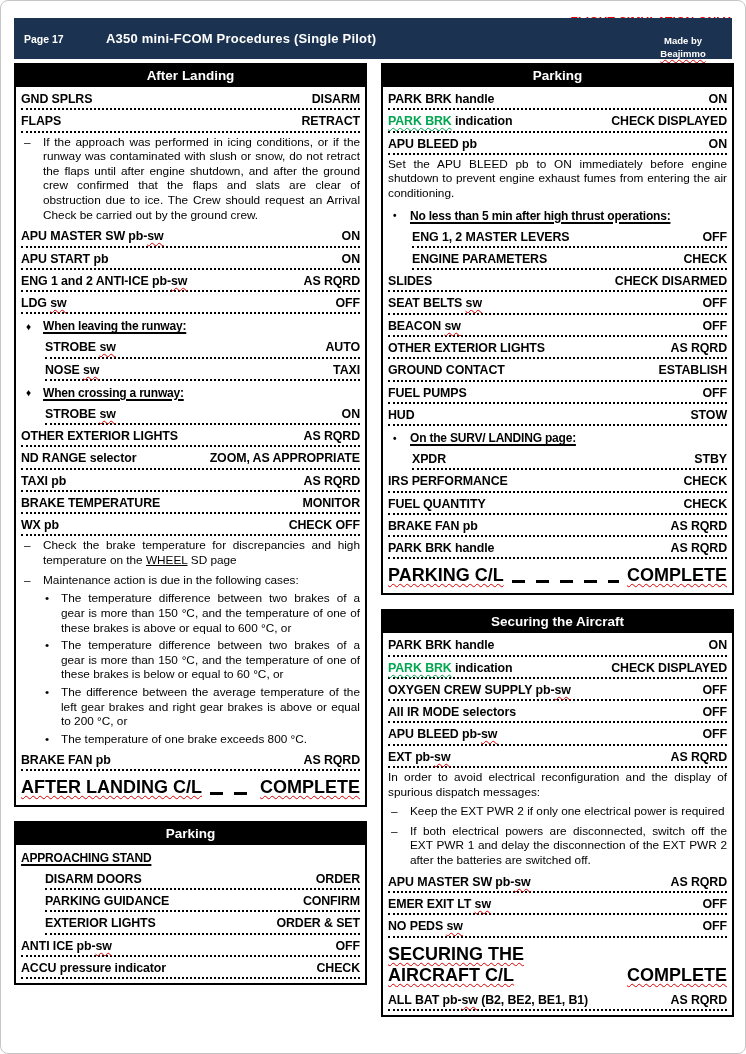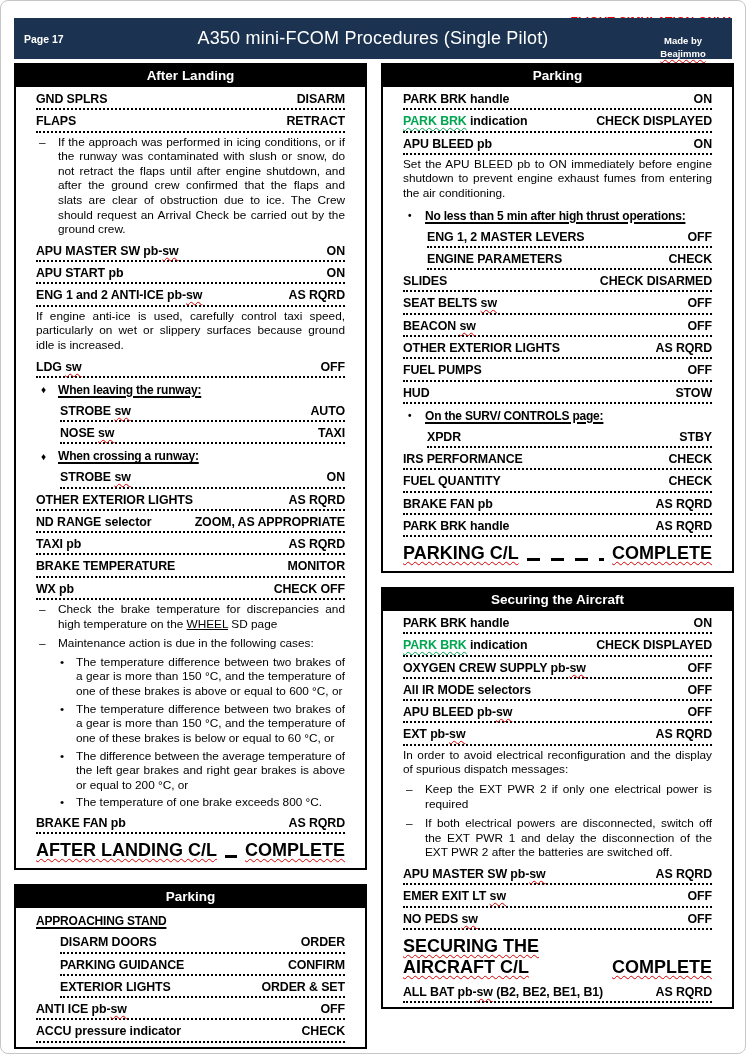--- a/index.html
+++ b/index.html
@@ -5,27 +5,27 @@
   :root{
     --navy:#1b3350; --red:#e60000; --green:#00a650; --sqred:#d90000; --black:#000;
   }
   *{box-sizing:border-box;}
   html,body{margin:0;padding:0;background:#fff;}
   body{width:746px;height:1054px;font-family:"Liberation Sans", sans-serif;color:#000;}
   .page{position:relative;width:746px;height:1054px;border:1px solid #c6c6c6;border-radius:8px;background:#fff;overflow:hidden;}
   .watermark{position:absolute;top:14px;right:14px;color:var(--red);font-weight:bold;font-size:12px;letter-spacing:.2px;margin-left:36px;}
   .topbar{position:absolute;top:17px;left:13px;right:13px;height:41px;background:var(--navy);color:#fff;display:flex;align-items:center;}
   .pagelabel{width:92px;padding-left:10px;font-size:10.5px;font-weight:bold;}
-  .doctitle{flex:1;text-align:center;font-weight:normal;font-size:18px;letter-spacing:.2px;}
+  .doctitle{flex:1;font-weight:bold;font-size:13px;letter-spacing:.2px;}
   .madeby{width:92px;text-align:center;font-weight:bold;font-size:9.5px;line-height:1.35;padding-right:6px;margin-top:18px;}
   .content{position:absolute;top:62px;left:13px;display:flex;gap:14px;}
   .col{width:353px;display:flex;flex-direction:column;gap:14px;}
   .section{border:2px solid #000;background:#fff;}
   .section-title{background:#000;color:#fff;text-align:center;font-weight:bold;font-size:13.5px;padding:3px 0 4px;}
-  .section-body{padding:1px 20px 4px;}
+  .section-body{padding:1px 5px 4px;}
   .item{display:flex;align-items:baseline;border-bottom:2px dotted #000;padding:4px 0 2px;font-weight:bold;font-size:12.4px;letter-spacing:-.1px;line-height:1.15;}
   .item.ind{margin-left:24px;}
   .item .label{white-space:nowrap;}
   .item .fill{flex:1;min-width:8px;}
   .item .value{white-space:nowrap;text-align:right;}
   .head{font-weight:bold;font-size:12px;letter-spacing:-.2px;padding:5px 0 3px;display:flex;align-items:center;}
   .head .marker{width:22px;padding-left:5px;font-size:10px;flex:none;}
   .headtext{text-decoration-line:underline;text-decoration-thickness:1.5px;text-underline-offset:2px;}
   .note{font-size:11.8px;line-height:1.24;text-align:justify;padding:2px 0 3px;font-weight:normal;}
   .note.hang{position:relative;padding-left:22px;}
@@ -75,21 +75,20 @@
             <div class="item">
               <span class="label">APU START pb</span>
               <span class="fill"></span>
               <span class="value">ON</span>
             </div>
             <div class="item">
               <span class="label">ENG 1 and 2 ANTI-ICE pb-<span class="sq">sw</span></span>
               <span class="fill"></span>
               <span class="value">AS RQRD</span>
             </div>
-            <div class="note">If engine anti-ice is used, carefully control taxi speed, particularly on wet or slippery surfaces because ground idle is increased.</div>
             <div class="item">
               <span class="label">LDG <span class="sq">sw</span></span>
               <span class="fill"></span>
               <span class="value">OFF</span>
             </div>
             <div class="head">
               <span class="marker">♦</span>
               <span class="headtext">When leaving the runway:</span>
             </div>
             <div class="item ind">
@@ -236,32 +235,37 @@
               <span class="label">BEACON <span class="sq">sw</span></span>
               <span class="fill"></span>
               <span class="value">OFF</span>
             </div>
             <div class="item">
               <span class="label">OTHER EXTERIOR LIGHTS</span>
               <span class="fill"></span>
               <span class="value">AS RQRD</span>
             </div>
             <div class="item">
+              <span class="label">GROUND CONTACT</span>
+              <span class="fill"></span>
+              <span class="value">ESTABLISH</span>
+            </div>
+            <div class="item">
               <span class="label">FUEL PUMPS</span>
               <span class="fill"></span>
               <span class="value">OFF</span>
             </div>
             <div class="item">
               <span class="label">HUD</span>
               <span class="fill"></span>
               <span class="value">STOW</span>
             </div>
             <div class="head">
               <span class="marker">•</span>
-              <span class="headtext">On the SURV/ CONTROLS page:</span>
+              <span class="headtext">On the SURV/ LANDING page:</span>
             </div>
             <div class="item ind">
               <span class="label">XPDR</span>
               <span class="fill"></span>
               <span class="value">STBY</span>
             </div>
             <div class="item">
               <span class="label">IRS PERFORMANCE</span>
               <span class="fill"></span>
               <span class="value">CHECK</span>

